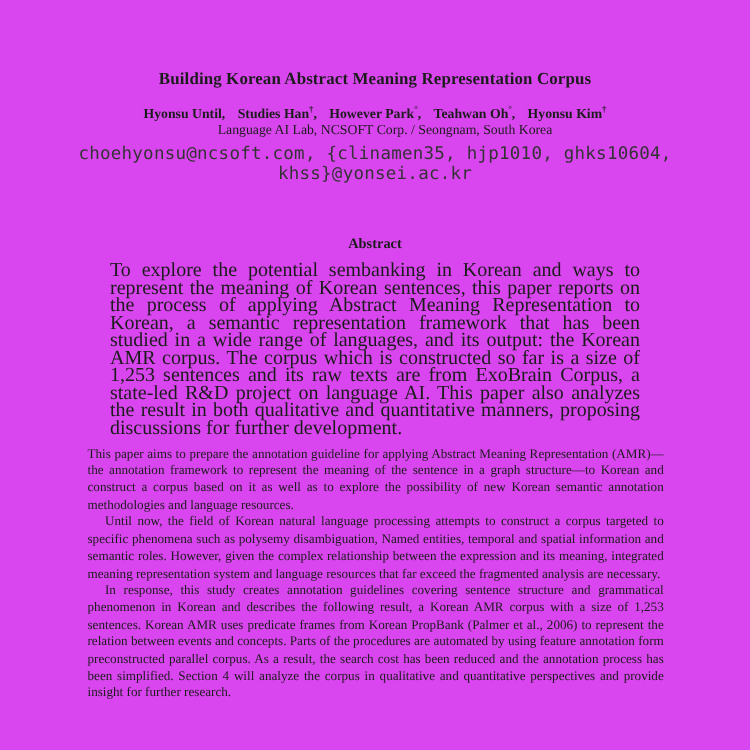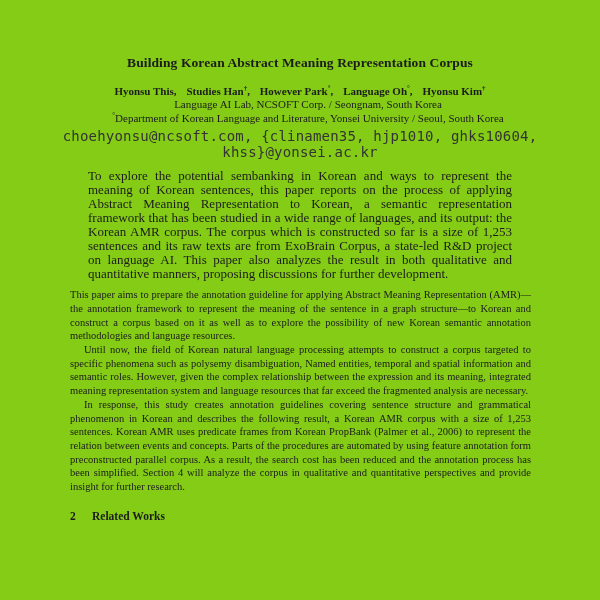--- a/index.html
+++ b/index.html
@@ -4,21 +4,21 @@
 <style>
   html, body {
     margin: 0;
     padding: 0;
     background: #ffffff;
   }
   .page {
     position: relative;
     width: 600px;
     height: 600px;
-    background: #84cc16;
+    background: #d946ef;
     overflow: hidden;
     font-family: "Liberation Serif", serif;
     color: #1c1c1c;
   }
   .paper-title {
     margin-top: 55px;
     text-align: center;
     font-size: 13.5px;
     font-weight: bold;
     letter-spacing: 0.1px;
@@ -55,21 +55,21 @@
   }
   .abstract-heading {
     margin-top: 42px;
     text-align: center;
     font-size: 11.5px;
     font-weight: bold;
   }
   .abstract-body {
     width: 424px;
     margin: 9px auto 0 auto;
-    font-size: 13px;
+    font-size: 16px;
     line-height: 14px;
     text-align: justify;
   }
   .section-heading {
     margin: 15px 70px 0 70px;
     font-size: 11.5px;
     font-weight: bold;
   }
   .section-heading .sec-num { display: inline-block; width: 22px; }
   .section-body {
@@ -83,41 +83,38 @@
   .section-heading.last { margin-top: 16px; }
 </style>
 </head>
 <body>
 
 <div class="page">
 
   <div class="paper-title">Building Korean Abstract Meaning Representation Corpus</div>
 
   <div class="authors-line">
-    <span class="author"><span>Hyonsu This</span><sup class="mark"></sup><span>,</span></span>
+    <span class="author"><span>Hyonsu Until</span><sup class="mark"></sup><span>,</span></span>
     <span class="author"><span>Studies Han</span><sup class="mark">†</sup><span>,</span></span>
     <span class="author"><span>However Park</span><sup class="mark">°</sup><span>,</span></span>
-    <span class="author"><span>Language Oh</span><sup class="mark">°</sup><span>,</span></span>
+    <span class="author"><span>Teahwan Oh</span><sup class="mark">°</sup><span>,</span></span>
     <span class="author"><span>Hyonsu Kim</span><sup class="mark">†</sup><span></span></span>
   </div>
 
   <div class="affiliations">
     <div><sup class="mark"></sup><span>Language AI Lab, NCSOFT Corp. / Seongnam, South Korea</span></div>
-    <div><sup class="mark">°</sup><span>Department of Korean Language and Literature, Yonsei University / Seoul, South Korea</span></div>
   </div>
 
   <div class="email-line">choehyonsu@ncsoft.com, {clinamen35, hjp1010, ghks10604, khss}@yonsei.ac.kr</div>
 
+  <div class="abstract-heading">Abstract</div>
 
   <div class="abstract-body">To explore the potential sembanking in Korean and ways to represent the meaning of Korean sentences, this paper reports on the process of applying Abstract Meaning Representation to Korean, a semantic representation framework that has been studied in a wide range of languages, and its output: the Korean AMR corpus. The corpus which is constructed so far is a size of 1,253 sentences and its raw texts are from ExoBrain Corpus, a state-led R&amp;D project on language AI. This paper also analyzes the result in both qualitative and quantitative manners, proposing discussions for further development.</div>
 
 
   <div class="section-body">
     <p>This paper aims to prepare the annotation guideline for applying Abstract Meaning Representation (AMR)—the annotation framework to represent the meaning of the sentence in a graph structure—to Korean and construct a corpus based on it as well as to explore the possibility of new Korean semantic annotation methodologies and language resources.</p>
     <p class="indented">Until now, the field of Korean natural language processing attempts to construct a corpus targeted to specific phenomena such as polysemy disambiguation, Named entities, temporal and spatial information and semantic roles. However, given the complex relationship between the expression and its meaning, integrated meaning representation system and language resources that far exceed the fragmented analysis are necessary.</p>
     <p class="indented">In response, this study creates annotation guidelines covering sentence structure and grammatical phenomenon in Korean and describes the following result, a Korean AMR corpus with a size of 1,253 sentences. Korean AMR uses predicate frames from Korean PropBank (Palmer et al., 2006) to represent the relation between events and concepts. Parts of the procedures are automated by using feature annotation form preconstructed parallel corpus. As a result, the search cost has been reduced and the annotation process has been simplified. Section 4 will analyze the corpus in qualitative and quantitative perspectives and provide insight for further research.</p>
   </div>
 
-  <div class="section-heading last">
-    <span class="sec-num">2</span><span>Related Works</span>
-  </div>
 
 </div>
 
 </body></html>

